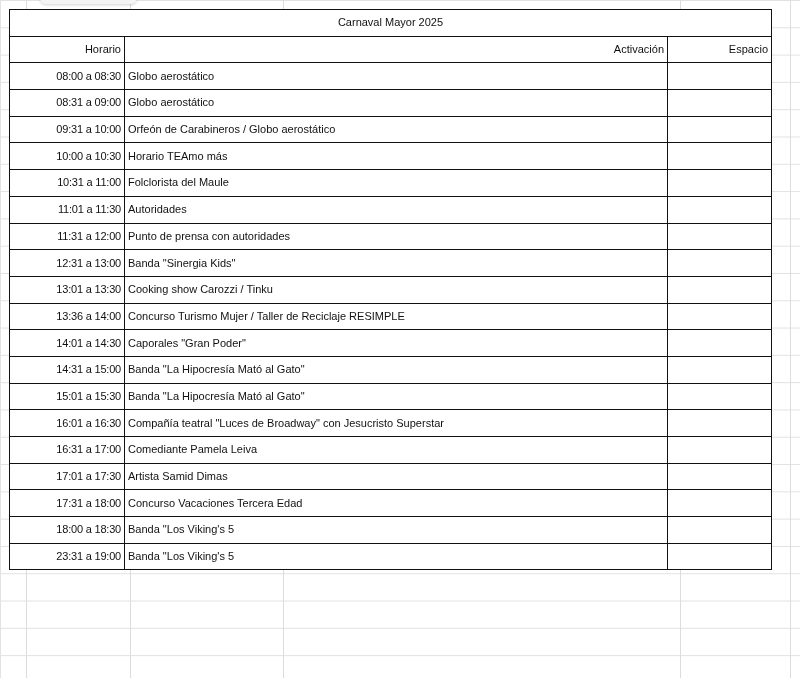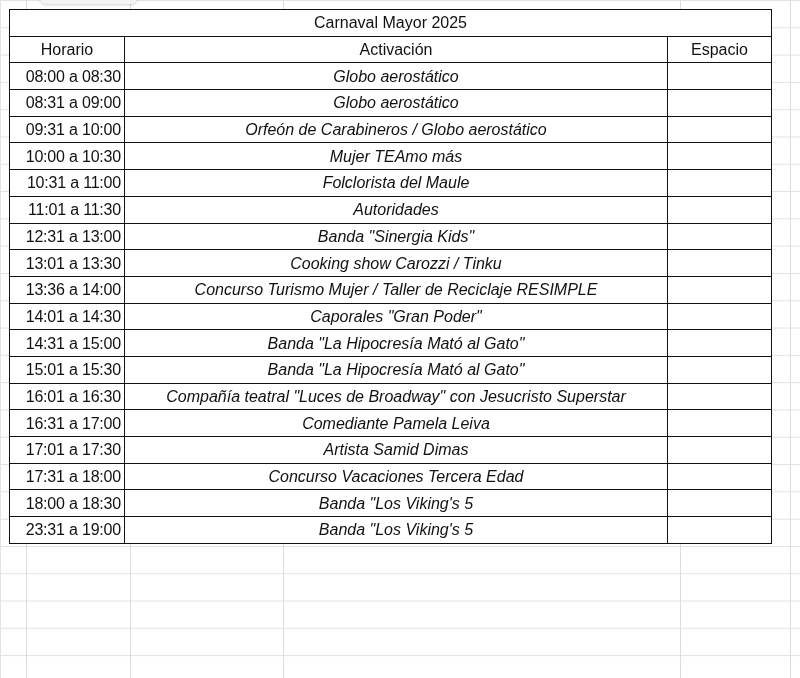--- a/index.html
+++ b/index.html
@@ -19,36 +19,36 @@
   .vline { position:absolute; top:0; bottom:0; width:1px; background:#dcdcdc; }
   .floating-shape {
     position:absolute; left:40px; top:-6px; width:97px; height:10px;
     background:#f4f4f4; border-radius:0 0 6px 6px;
     box-shadow:0 1px 3px rgba(0,0,0,0.18);
   }
   table.sched {
     position:absolute; left:9px; top:9px;
     border-collapse:collapse; table-layout:fixed;
     width:696px; background:#fff;
-    font-size:16px;
+    font-size:11px;
   }
   table.sched td, table.sched th {
     border:1.6px solid #111;
     height:25.7px; padding:0 3px;
     white-space:nowrap; overflow:hidden;
     font-weight:normal;
     line-height:25px;
   }
   .title-cell { text-align:center; height:25px; }
-  .head-cell { text-align:center; }
+  .head-cell { text-align:right; }
   .col-time { width:115px; }
   .col-act { width:543px; }
   .col-space { width:104px; }
   td.time { text-align:right; padding-left:3px; letter-spacing:-0.2px; }
-  td.act { text-align:center; padding-left:4px;font-style:italic; }
+  td.act { text-align:left; padding-left:4px; }
 </style>
 </head>
 <body>
 
 <div class="gridbg"></div>
 <div class="vline" style="left:26px"></div>
 <div class="vline" style="left:130px"></div>
 <div class="vline" style="left:283px"></div>
 <div class="vline" style="left:680px"></div>
 <div class="vline" style="left:790px"></div>
@@ -79,31 +79,36 @@
         <td class="act">Globo aerostático</td>
         <td class="space"></td>
       </tr>
       <tr>
         <td class="time">09:31 a 10:00</td>
         <td class="act">Orfeón de Carabineros / Globo aerostático</td>
         <td class="space"></td>
       </tr>
       <tr>
         <td class="time">10:00 a 10:30</td>
-        <td class="act">Mujer TEAmo más</td>
+        <td class="act">Horario TEAmo más</td>
         <td class="space"></td>
       </tr>
       <tr>
         <td class="time">10:31 a 11:00</td>
         <td class="act">Folclorista del Maule</td>
         <td class="space"></td>
       </tr>
       <tr>
         <td class="time">11:01 a 11:30</td>
         <td class="act">Autoridades</td>
+        <td class="space"></td>
+      </tr>
+      <tr>
+        <td class="time">11:31 a 12:00</td>
+        <td class="act">Punto de prensa con autoridades</td>
         <td class="space"></td>
       </tr>
       <tr>
         <td class="time">12:31 a 13:00</td>
         <td class="act">Banda "Sinergia Kids"</td>
         <td class="space"></td>
       </tr>
       <tr>
         <td class="time">13:01 a 13:30</td>
         <td class="act">Cooking show Carozzi / Tinku</td>

